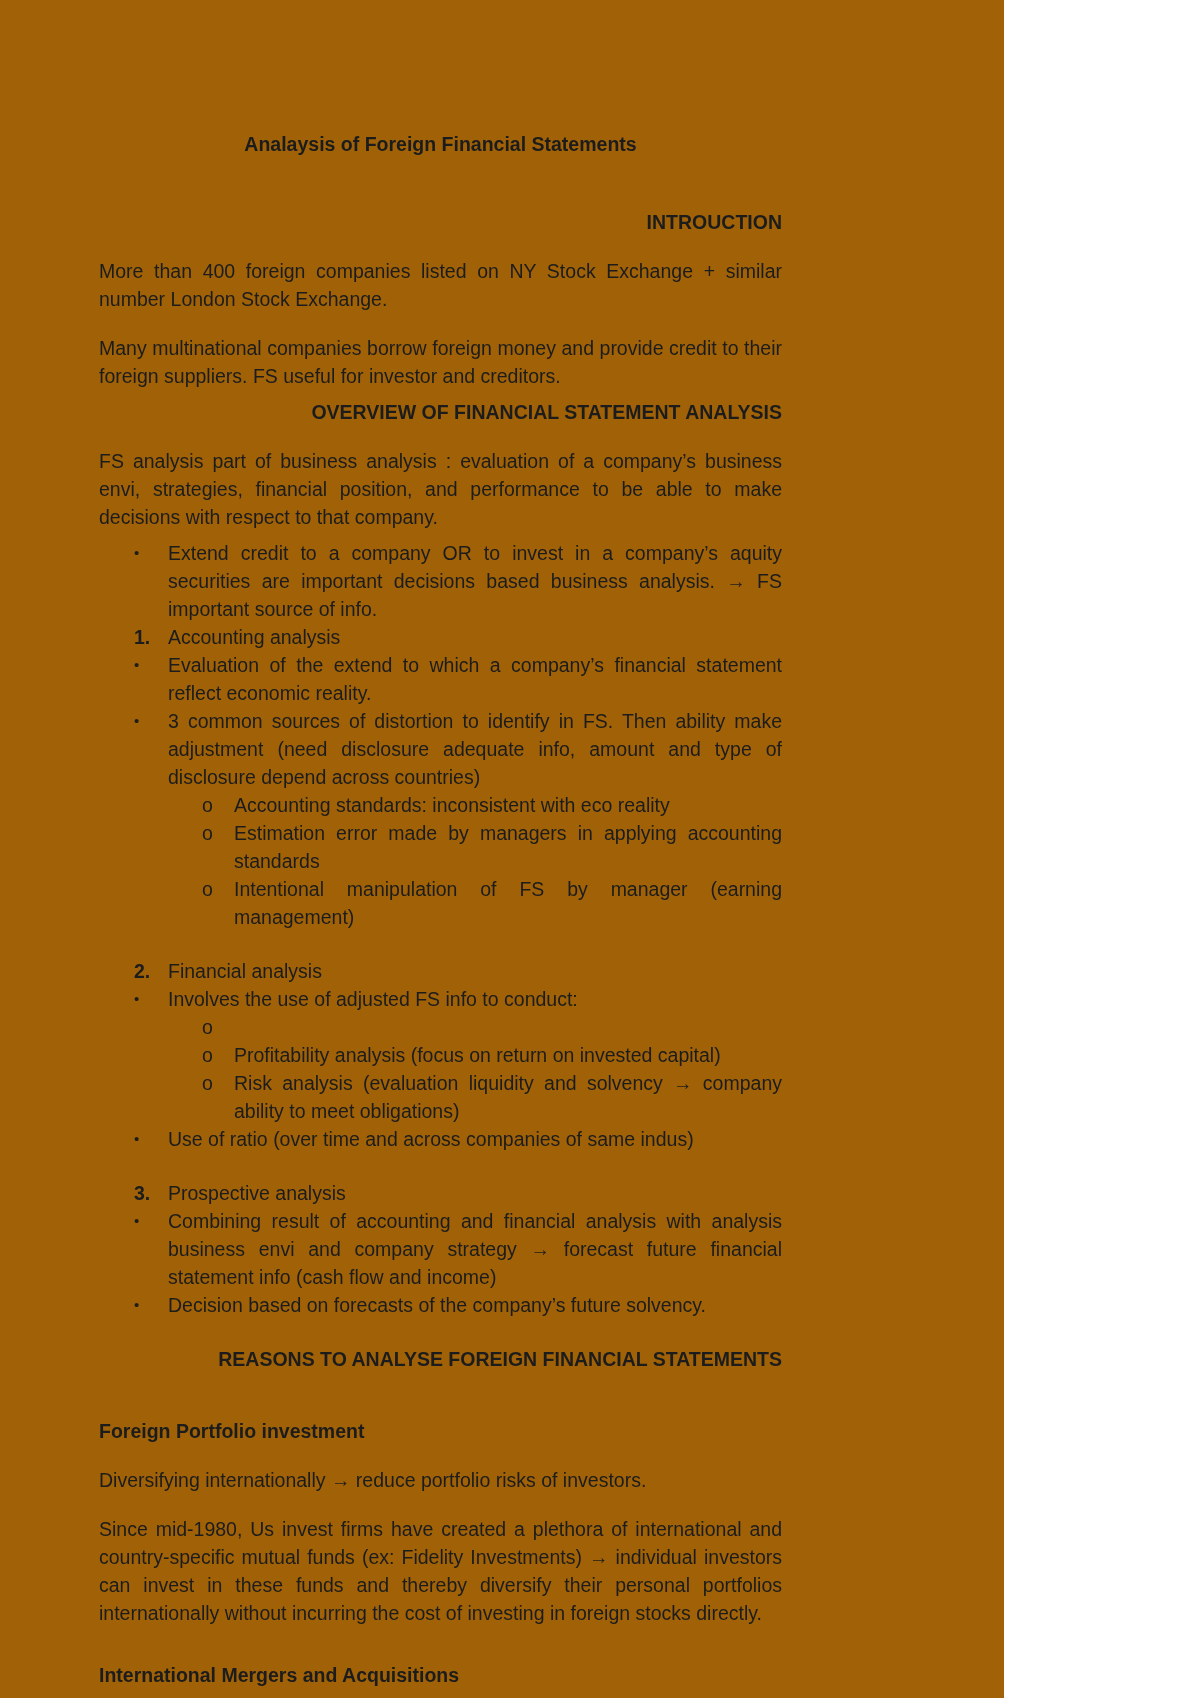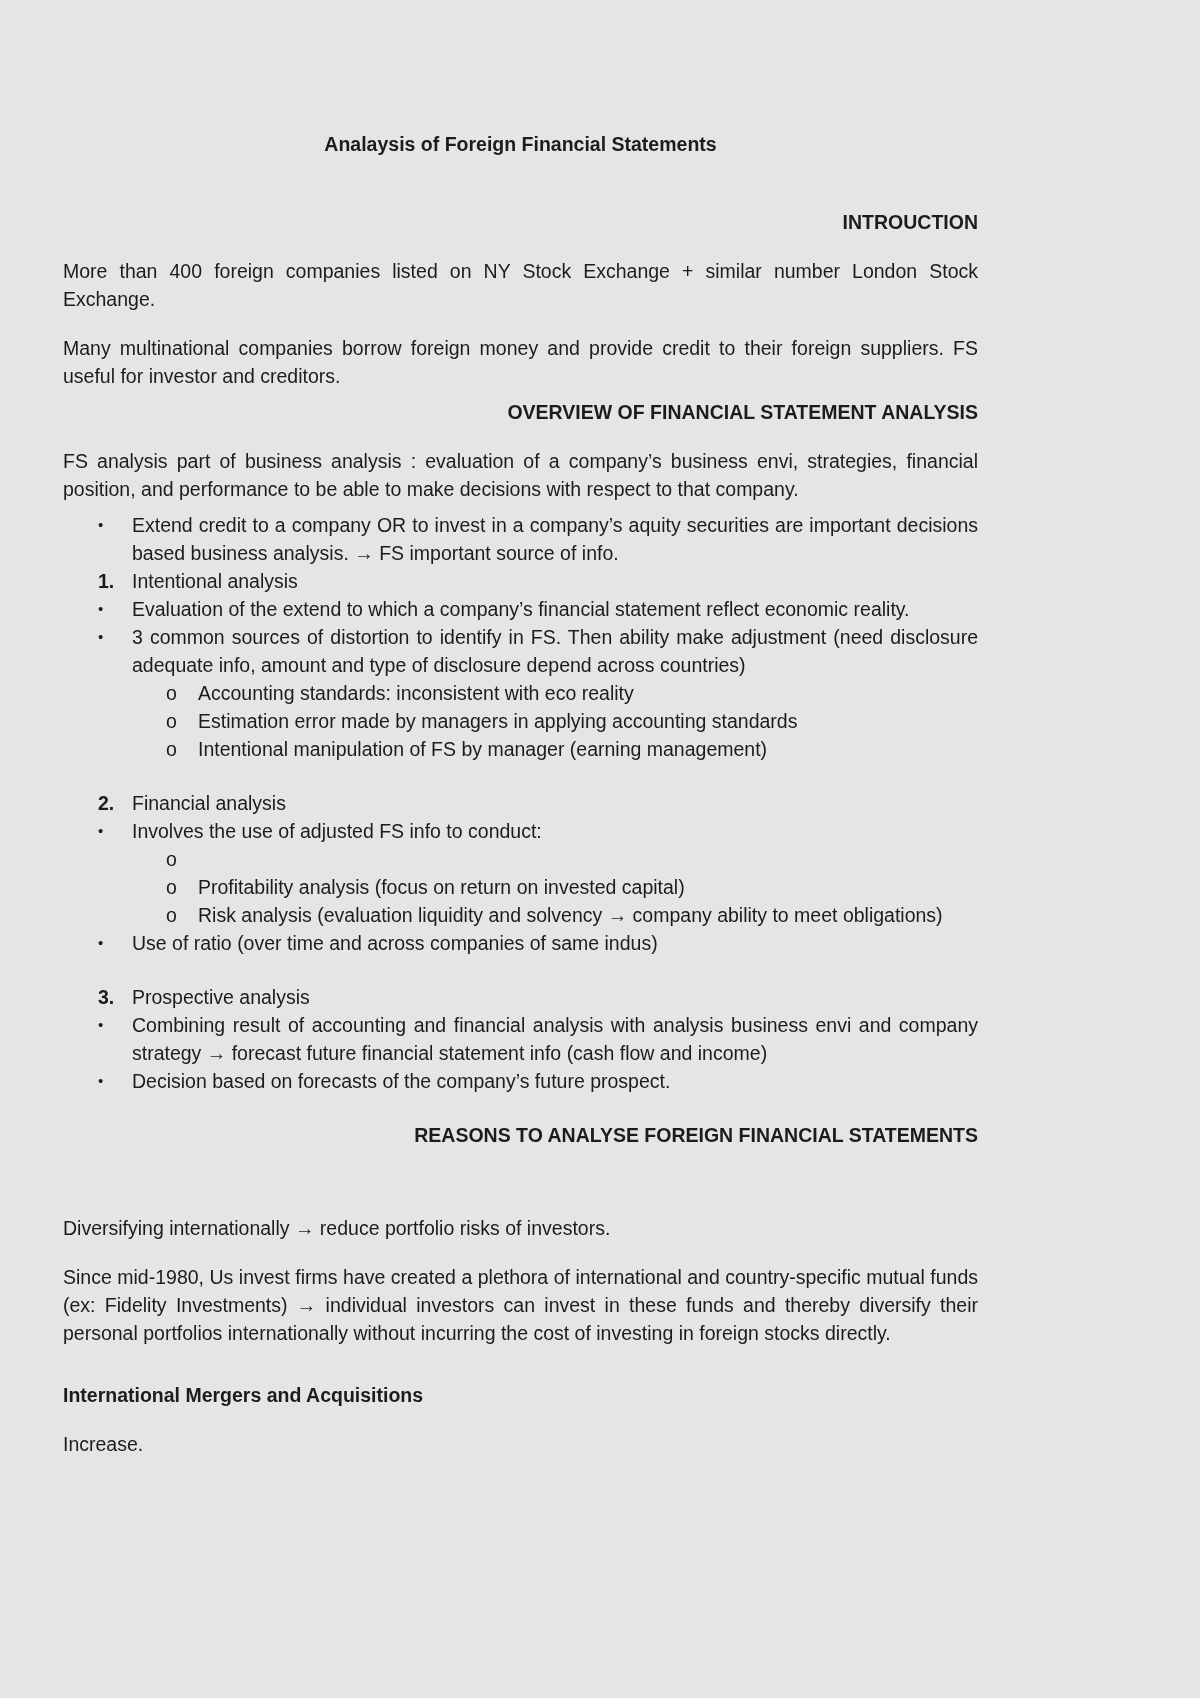--- a/index.html
+++ b/index.html
@@ -2,25 +2,25 @@
 <html><head>
 <meta charset="utf-8">
 <style>
   html, body {
     margin: 0;
     padding: 0;
     background: #ffffff;
   }
   .page {
     position: relative;
-    width: 1200px;
+    width: 1004px;
     height: 1698px;
     box-sizing: border-box;
-    background: #e5e5e5;
-    padding: 130px 222px 40px 63px;
+    background: #a16207;
+    padding: 130px 222px 40px 99px;
     font-family: "Liberation Sans", "DejaVu Sans", sans-serif;
     font-size: 19.5px;
     line-height: 28px;
     color: #1c1c1c;
     overflow: hidden;
   }
   .block { margin: 0; }
   .title {
     font-weight: bold;
     text-align: center;
@@ -78,21 +78,21 @@
     <div class="block paragraph">More than 400 foreign companies listed on NY Stock Exchange + similar number London Stock Exchange.</div>
     <div class="block paragraph">Many multinational companies borrow foreign money and provide credit to their foreign suppliers. FS useful for investor and creditors.</div>
     <div class="block heading">OVERVIEW OF FINANCIAL STATEMENT ANALYSIS</div>
     <div class="block paragraph">FS analysis part of business analysis : evaluation of a company’s business envi, strategies, financial position, and performance to be able to make decisions with respect to that company.</div>
     <div class="block bullet">
       <span class="marker">•</span>
       <span class="btext">Extend credit to a company OR to invest in a company’s aquity securities are important decisions based business analysis. → FS important source of info.</span>
     </div>
     <div class="block numbered">
       <span class="marker">1.</span>
-      <span class="btext">Intentional analysis</span>
+      <span class="btext">Accounting analysis</span>
     </div>
     <div class="block bullet">
       <span class="marker">•</span>
       <span class="btext">Evaluation of the extend to which a company’s financial statement reflect economic reality.</span>
     </div>
     <div class="block bullet">
       <span class="marker">•</span>
       <span class="btext">3 common sources of distortion to identify in FS. Then ability make adjustment (need disclosure adequate info, amount and type of disclosure depend across countries)</span>
     </div>
     <div class="block sub-bullet">
@@ -135,23 +135,24 @@
     <div class="block numbered">
       <span class="marker">3.</span>
       <span class="btext">Prospective analysis</span>
     </div>
     <div class="block bullet">
       <span class="marker">•</span>
       <span class="btext">Combining result of accounting and financial analysis with analysis business envi and company strategy → forecast future financial statement info (cash flow and income)</span>
     </div>
     <div class="block bullet">
       <span class="marker">•</span>
-      <span class="btext">Decision based on forecasts of the company’s future prospect.</span>
+      <span class="btext">Decision based on forecasts of the company’s future solvency.</span>
     </div>
     <div class="block spacer"></div>
     <div class="block heading">REASONS TO ANALYSE FOREIGN FINANCIAL STATEMENTS</div>
     <div class="block spacer"></div>
+    <div class="block subheading">Foreign Portfolio investment</div>
     <div class="block paragraph">Diversifying internationally → reduce portfolio risks of investors.</div>
     <div class="block paragraph">Since mid-1980, Us invest firms have created a plethora of international and country-specific mutual funds (ex: Fidelity Investments) → individual investors can invest in these funds and thereby diversify their personal portfolios internationally without incurring the cost of investing in foreign stocks directly.</div>
     <div class="block spacer"></div>
     <div class="block subheading">International Mergers and Acquisitions</div>
     <div class="block paragraph">Increase.</div>
   </main>
 
 </body></html>

